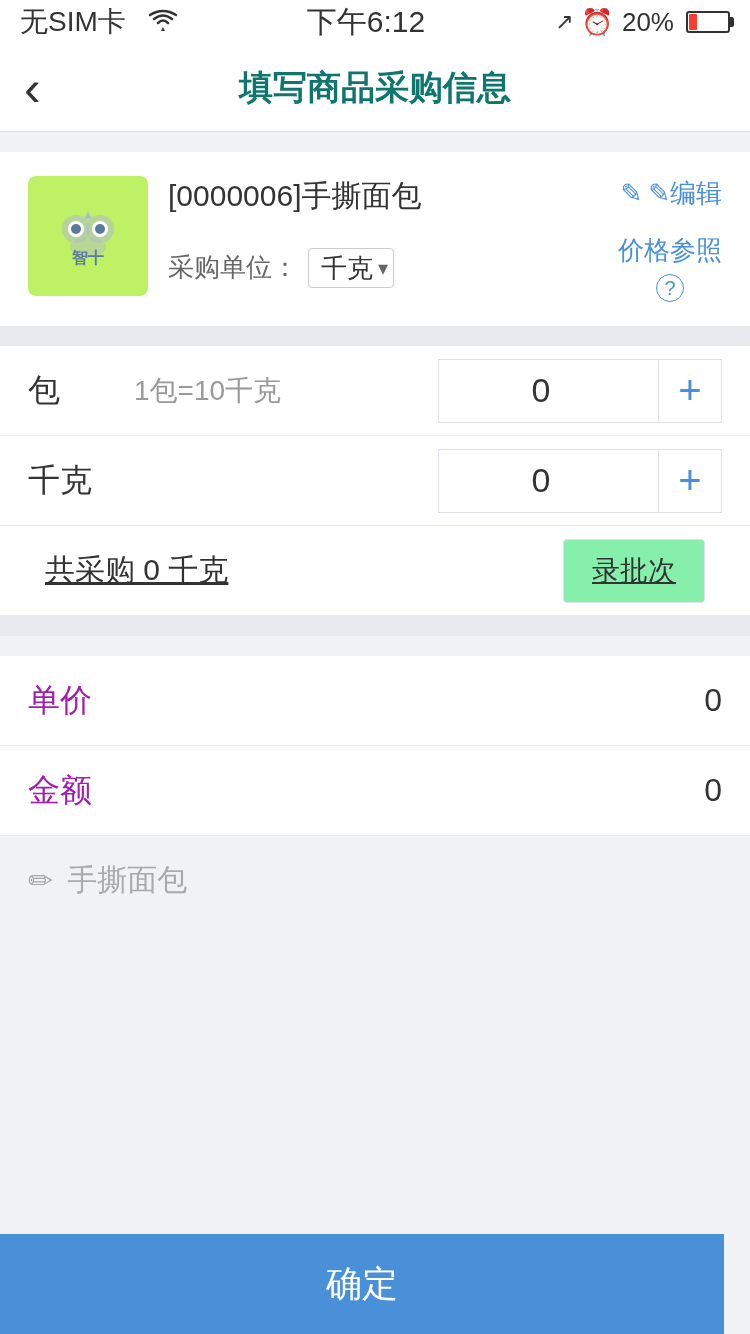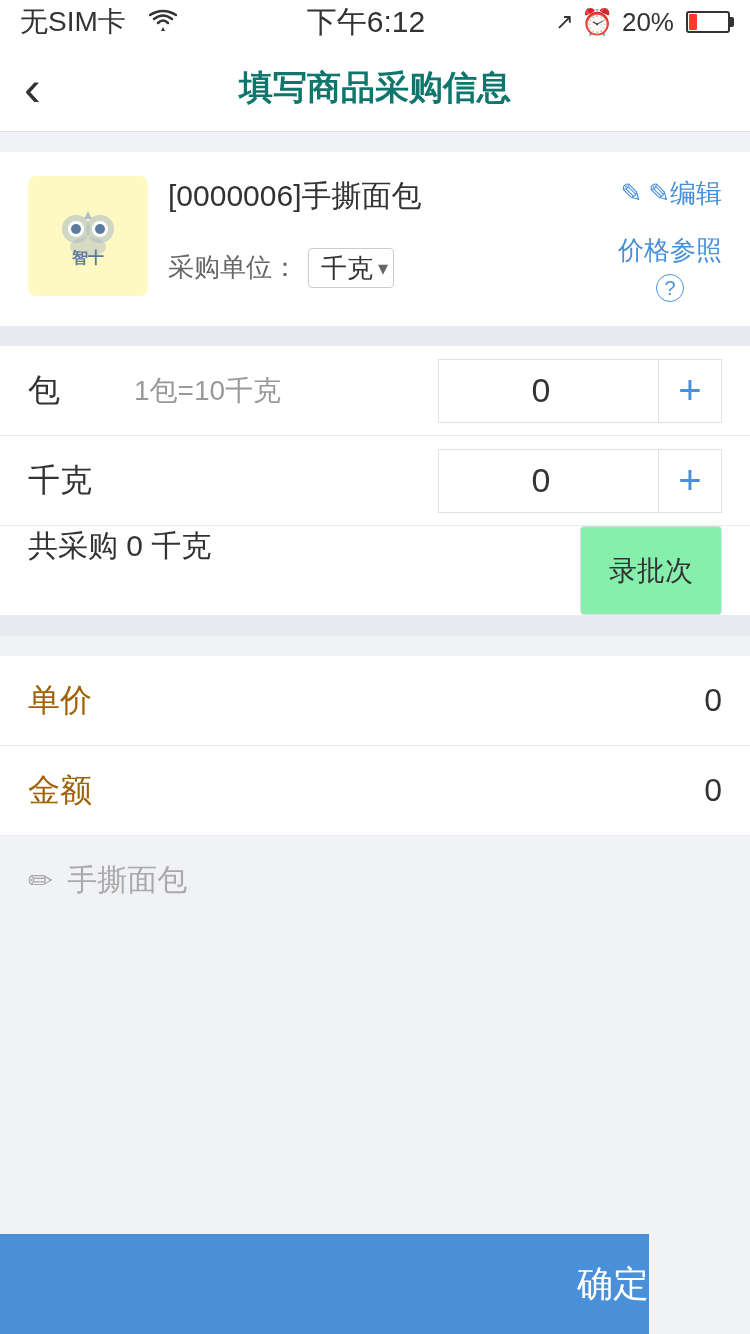--- a/index.html
+++ b/index.html
@@ -85,21 +85,21 @@
       background: #fff;
       padding: 24px 28px;
       margin-top: 20px;
       display: flex;
       align-items: flex-start;
       gap: 20px;
     }
     .product-image {
       width: 120px;
       height: 120px;
-      background: #fef9c3;
+      background: #bef264;
       border-radius: 8px;
       display: flex;
       align-items: center;
       justify-content: center;
       flex-shrink: 0;
     }
     .product-image-logo {
       font-size: 36px;
       color: #6a7da8;
       text-align: center;
@@ -221,24 +221,26 @@
       color: #4a90d9;
       display: flex;
       align-items: center;
       justify-content: center;
       cursor: pointer;
     }
 
     
     .summary-row {
       display: flex;
-      padding: 0 28px;
+      align-items: center;
+      padding: 0 45px;
       min-height: 90px;
       background: #fff;
       border-bottom: 1px solid #e8eaf0;
+      text-decoration: underline;
     }
     .summary-text {
       font-size: 30px;
       color: #333;
     }
     .batch-btn {
       margin-left: auto;
       border: 1px solid #dde1e7;
       background: #86efac;
       padding: 12px 28px;
@@ -255,21 +257,21 @@
     }
     .info-row {
       display: flex;
       align-items: center;
       padding: 0 28px;
       min-height: 90px;
       border-bottom: 1px solid #e8eaf0;
     }
     .info-label {
       font-size: 32px;
-      color: #a16207;
+      color: #a21caf;
       min-width: 80px;
     }
     .info-value {
       margin-left: auto;
       font-size: 32px;
       color: #333;
     }
 
     
     .remark-section {
@@ -290,26 +292,26 @@
     .content-spacer {
       height: 300px;
       background: #f0f2f5;
     }
 
     
     .confirm-bar {
       position: fixed;
       bottom: 0;
       left: 0;
-      width: 649px;
+      width: 724px;
       height: 100px;
       background: #4a90d9;
       display: flex;
       align-items: center;
-      justify-content: flex-end;
+      justify-content: center;
       cursor: pointer;
     }
     .confirm-text {
       font-size: 36px;
       color: #fff;
       font-weight: 500;
     }
   </style>
 </head>
 <body>

